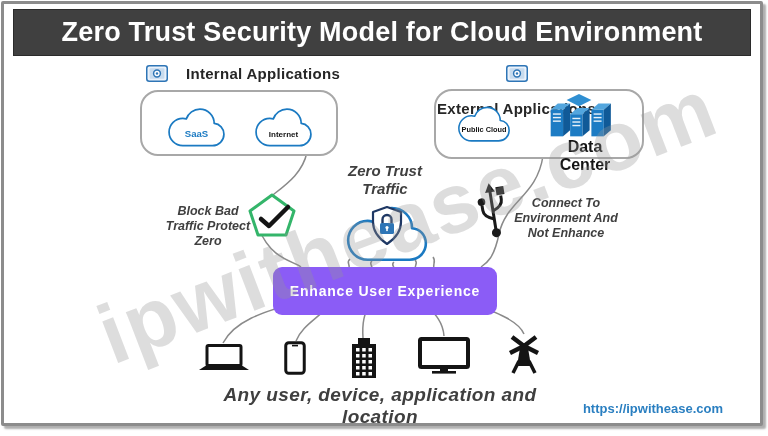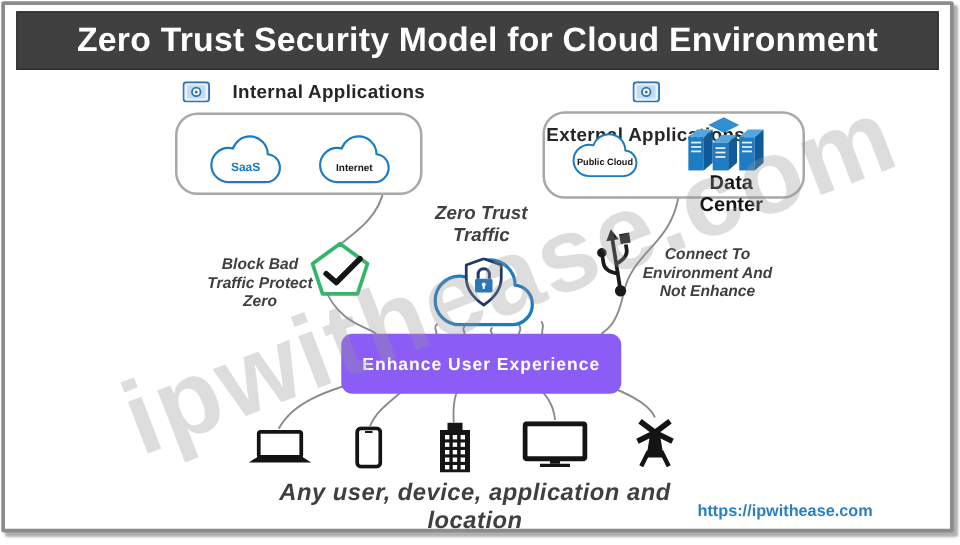--- a/index.html
+++ b/index.html
@@ -22,21 +22,21 @@
   .note{font-size:12.5px;font-weight:bold;font-style:italic;color:#3f3f3f;text-align:center;
         line-height:15px;z-index:4;}
   #exchange-label{width:110px;text-align:center;font-size:15px;font-weight:bold;font-style:italic;
                   color:#404040;line-height:18px;z-index:4;}
   #enhance-box{width:224px;height:48px;background:#8b5cf6;border-radius:9px;z-index:5;
                display:flex;align-items:center;justify-content:center;}
   #enhance-box span{color:#fff;font-weight:bold;font-size:14px;letter-spacing:.8px;}
   #dc-label{font-size:16px;font-weight:bold;color:#141414;z-index:4;}
   #caption{width:360px;text-align:center;font-size:19px;font-weight:bold;font-style:italic;
            color:#3f3f3f;letter-spacing:.4px;z-index:4;}
-  #footer-url{width:190px;text-align:left;font-size:13px;font-weight:bold;color:#2a7fc1;z-index:6;
+  #footer-url{width:190px;text-align:center;font-size:13px;font-weight:bold;color:#2a7fc1;z-index:6;
               text-decoration:none;cursor:pointer;}
   #watermark{left:80px;top:168px;width:680px;font-size:84px;font-weight:bold;color:rgba(150,150,150,.32);
              transform:rotate(-21deg);letter-spacing:2px;z-index:10;pointer-events:none;white-space:nowrap;}
   svg{display:block;}
   .conn{stroke:#8a8a8a;stroke-width:1.5;fill:none;}
 </style>
 </head>
 <body>
 
 <div id="stage">

